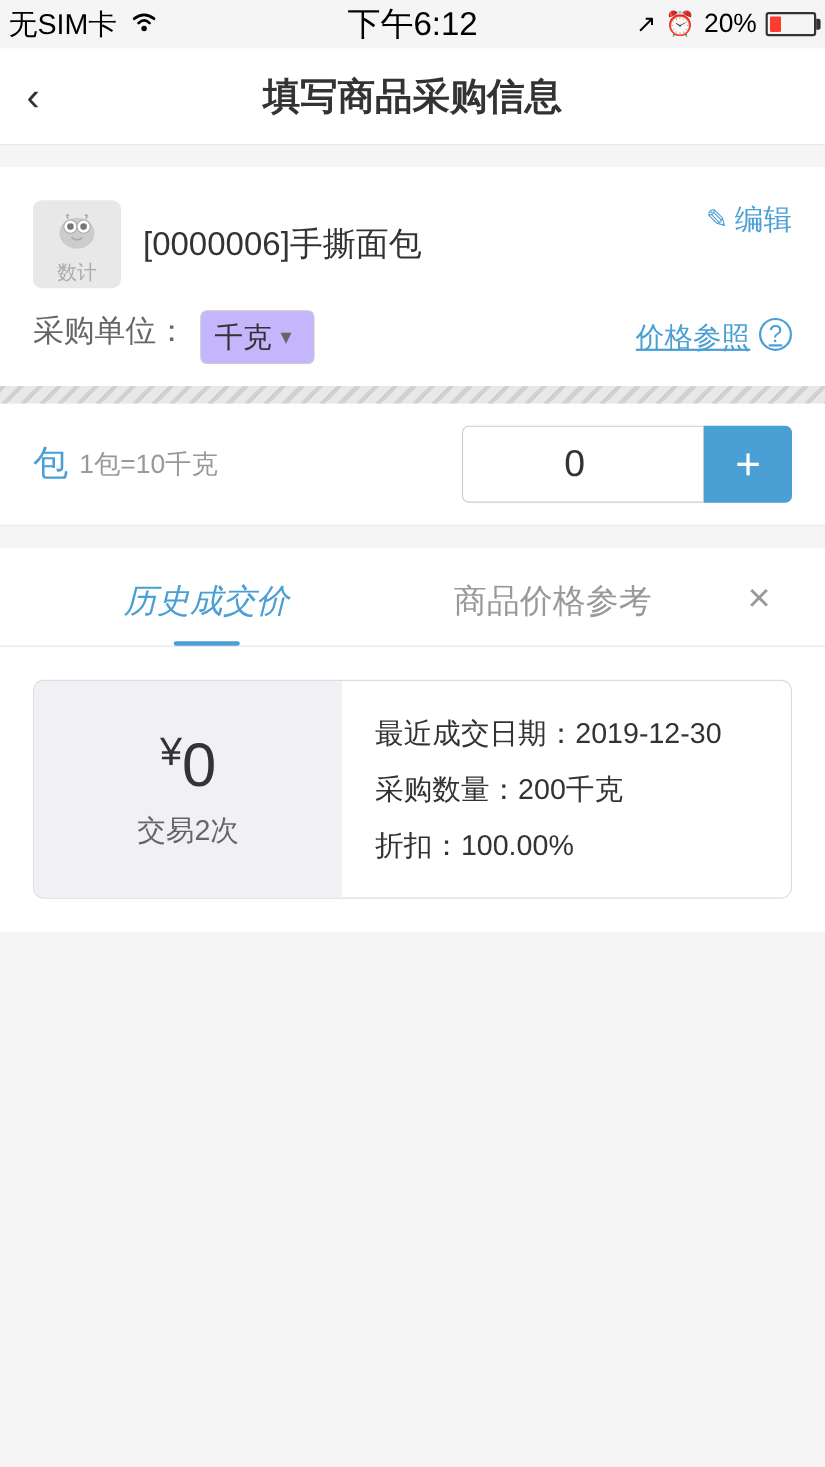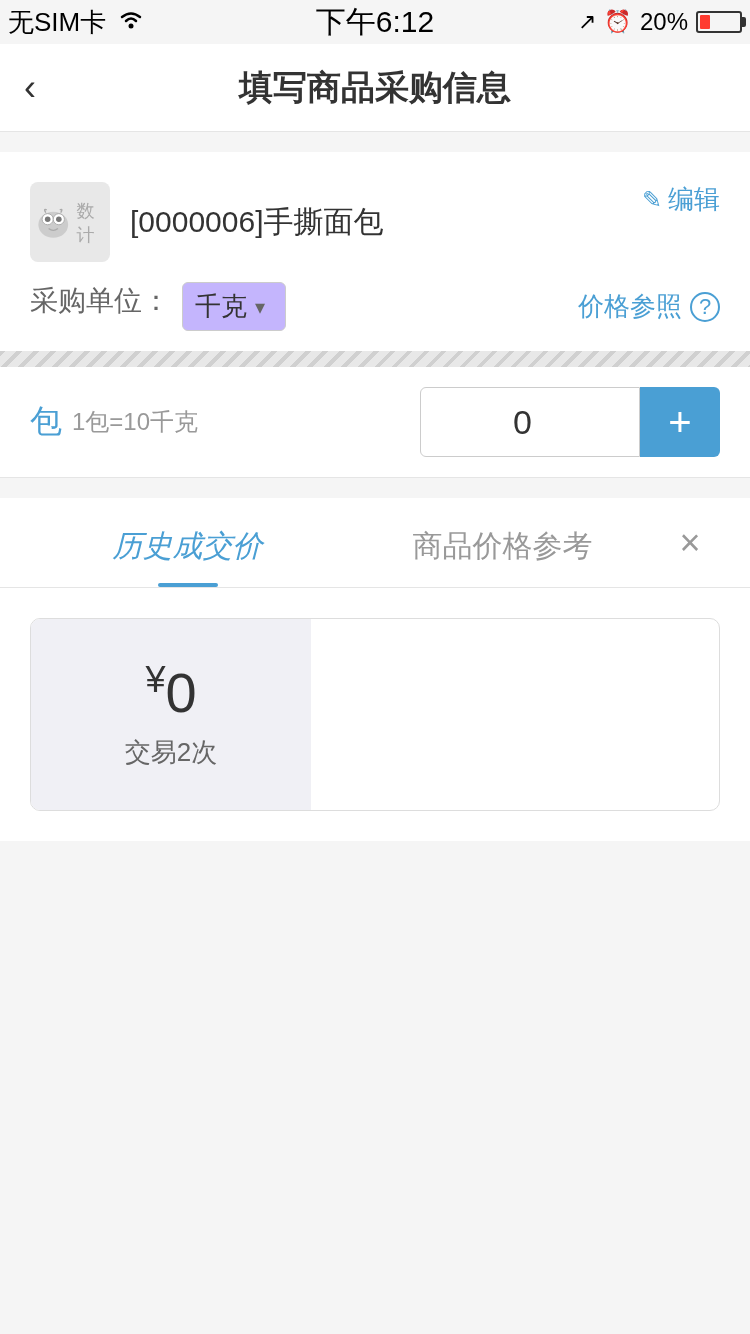--- a/index.html
+++ b/index.html
@@ -119,21 +119,21 @@
       background: #e8e8e8;
       border-radius: 8px;
       display: flex;
       align-items: center;
       justify-content: center;
       color: #999;
       font-size: 24px;
     }
     .owl-icon {
       display: flex;
-      flex-direction: row;
+      flex-direction: column;
       align-items: center;
       color: #aaa;
     }
     .edit-link {
       display: flex;
       align-items: center;
       gap: 6px;
       color: #4a9fd4;
       font-size: 26px;
       cursor: pointer;
@@ -163,25 +163,25 @@
       align-items: center;
       gap: 8px;
       cursor: pointer;
     }
     .unit-select-arrow {
       font-size: 20px;
       color: #666;
     }
     .price-ref-link {
       display: flex;
-      align-items: center;
       gap: 8px;
       color: #4a9fd4;
       font-size: 26px;
       cursor: pointer;
+      text-decoration: underline;
     }
     .help-circle {
       width: 30px;
       height: 30px;
       border: 2px solid #4a9fd4;
       border-radius: 50%;
       display: flex;
       align-items: center;
       justify-content: center;
       font-size: 22px;
@@ -458,17 +458,28 @@
     </div>
 
     <div class="history-content">
       <div class="price-card">
         <div class="price-card-left">
           <div class="price-amount">
             <span class="price-yen">¥</span><span>0</span>
           </div>
           <div class="price-transactions">交易2次</div>
         </div>
+        <div class="price-card-right">
+          <div class="price-detail-row">
+            <span>最近成交日期：</span><span>2019-12-30</span>
+          </div>
+          <div class="price-detail-row">
+            <span>采购数量：</span><span>200千克</span>
+          </div>
+          <div class="price-detail-row">
+            <span>折扣：</span><span>100.00%</span>
+          </div>
+        </div>
       </div>
     </div>
   </div>
 
 </div>
 
 </body></html>

